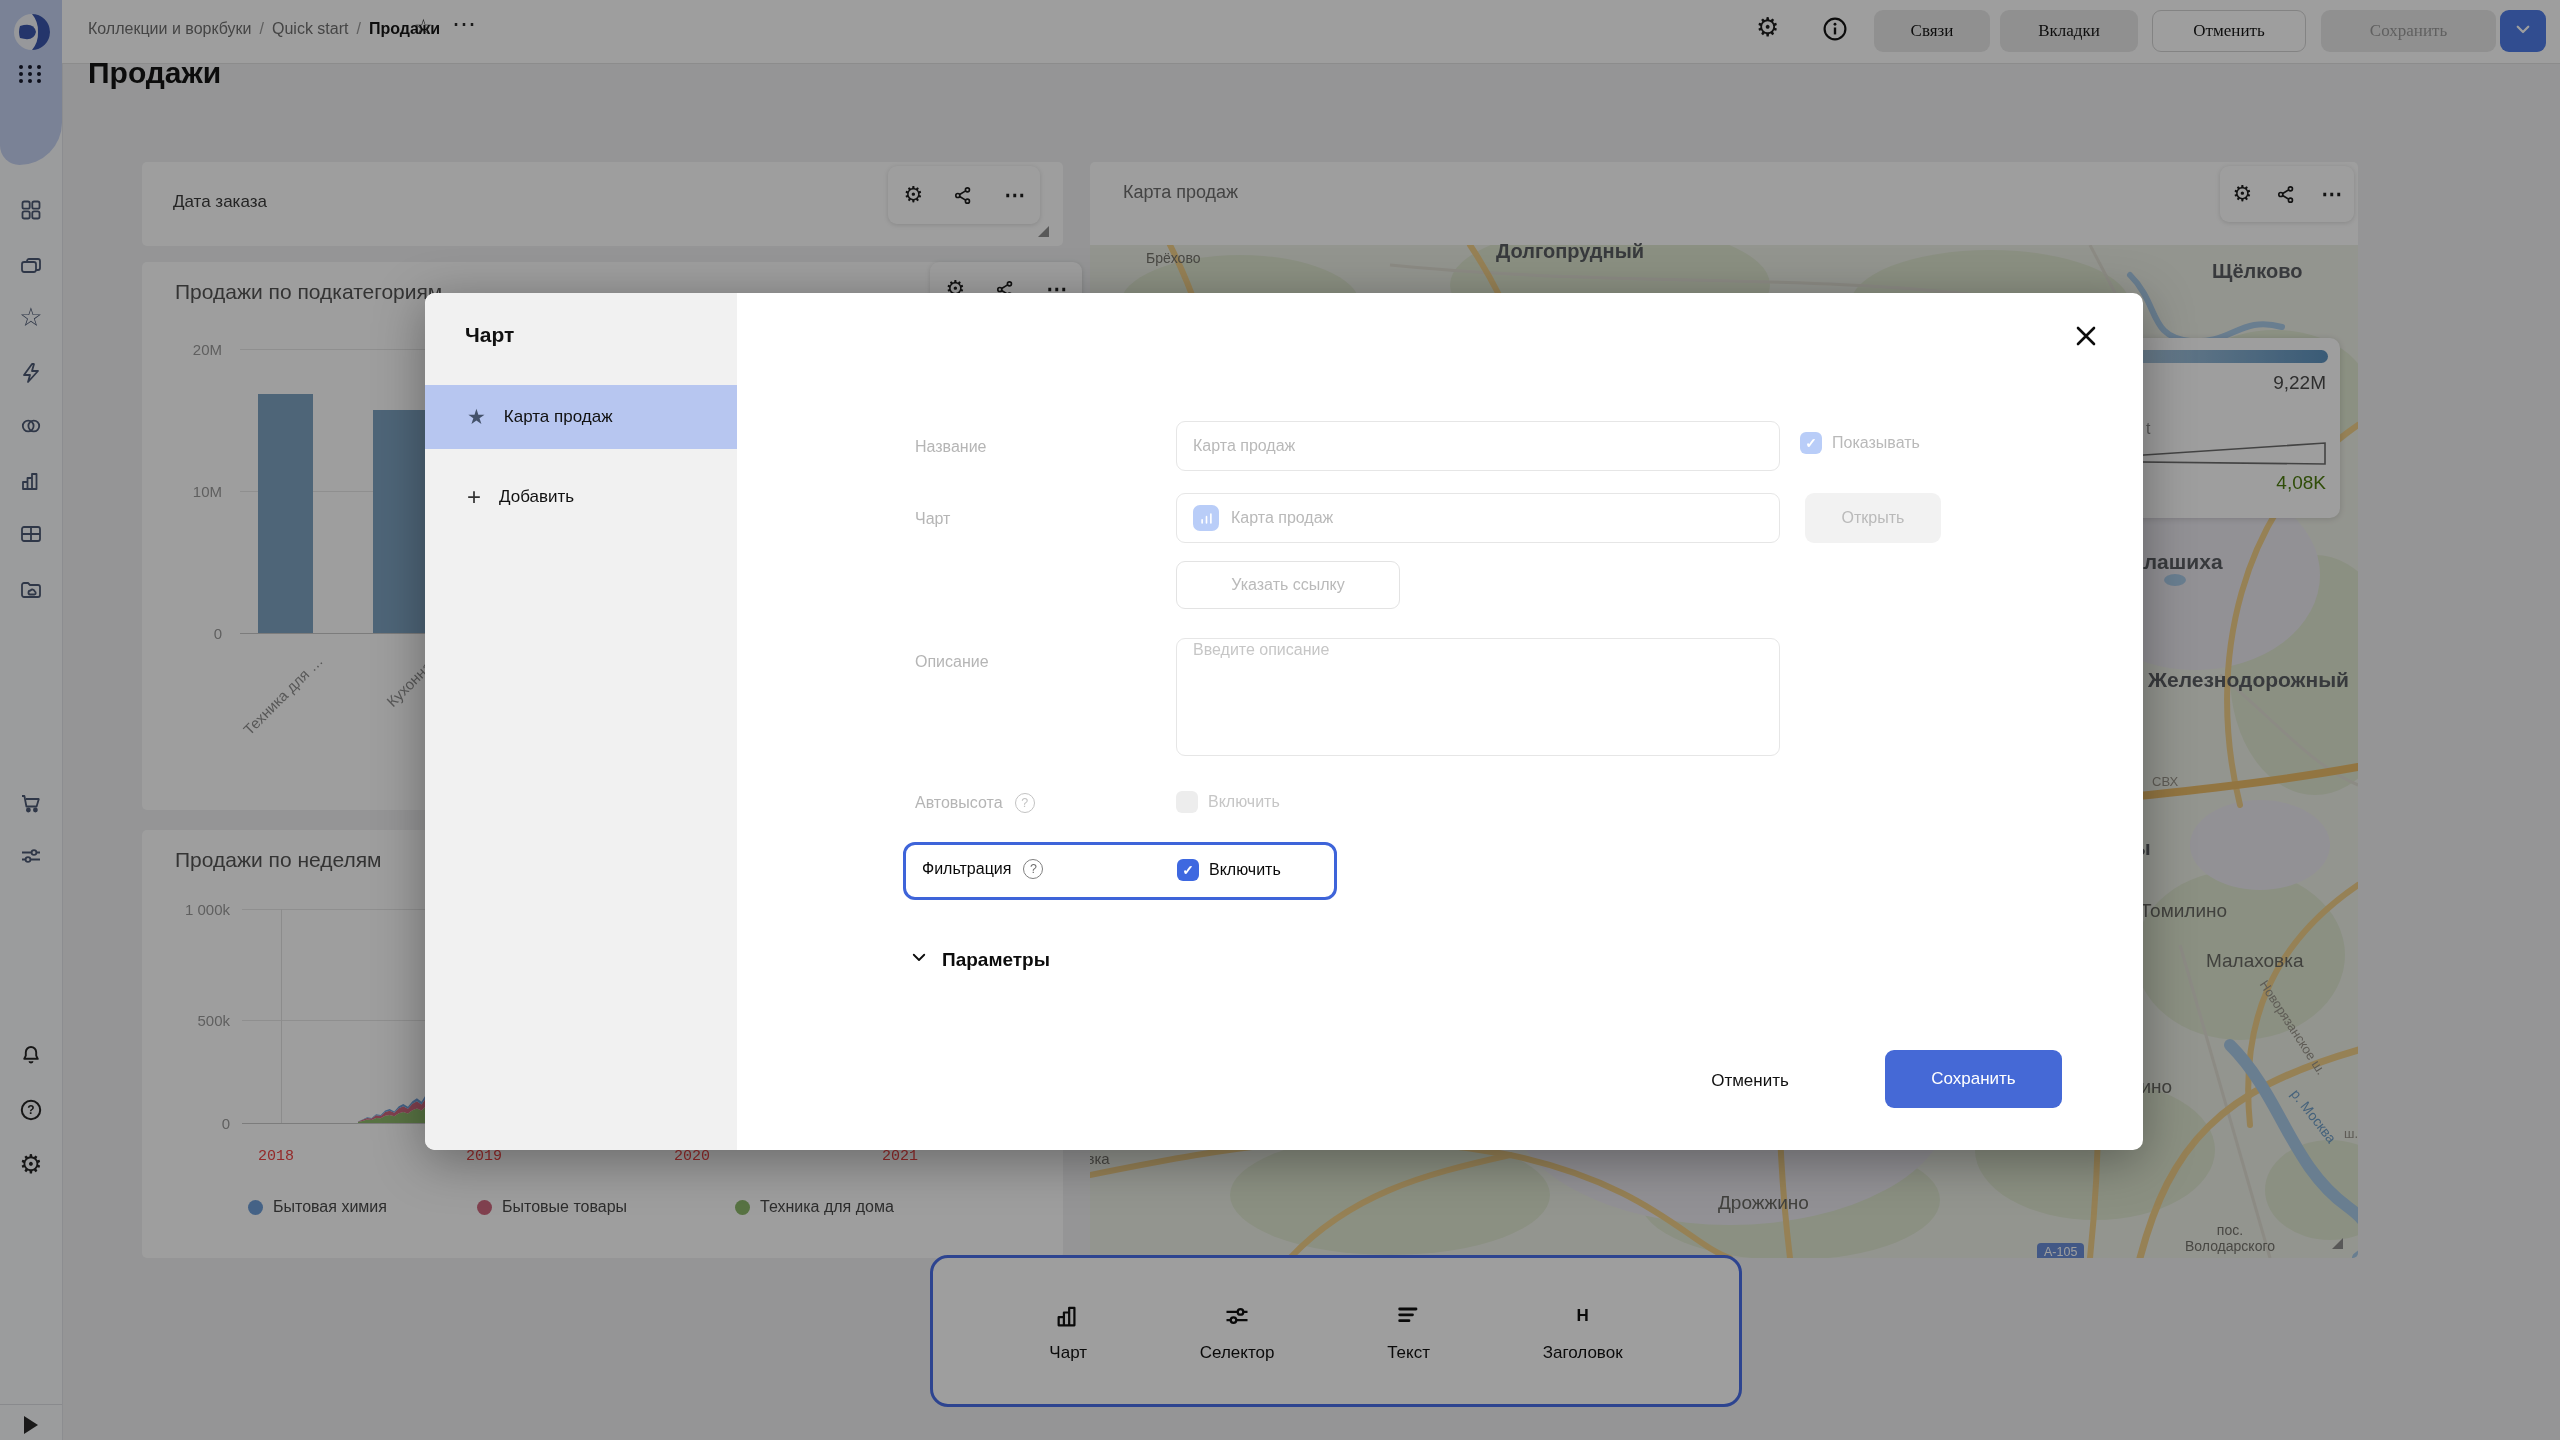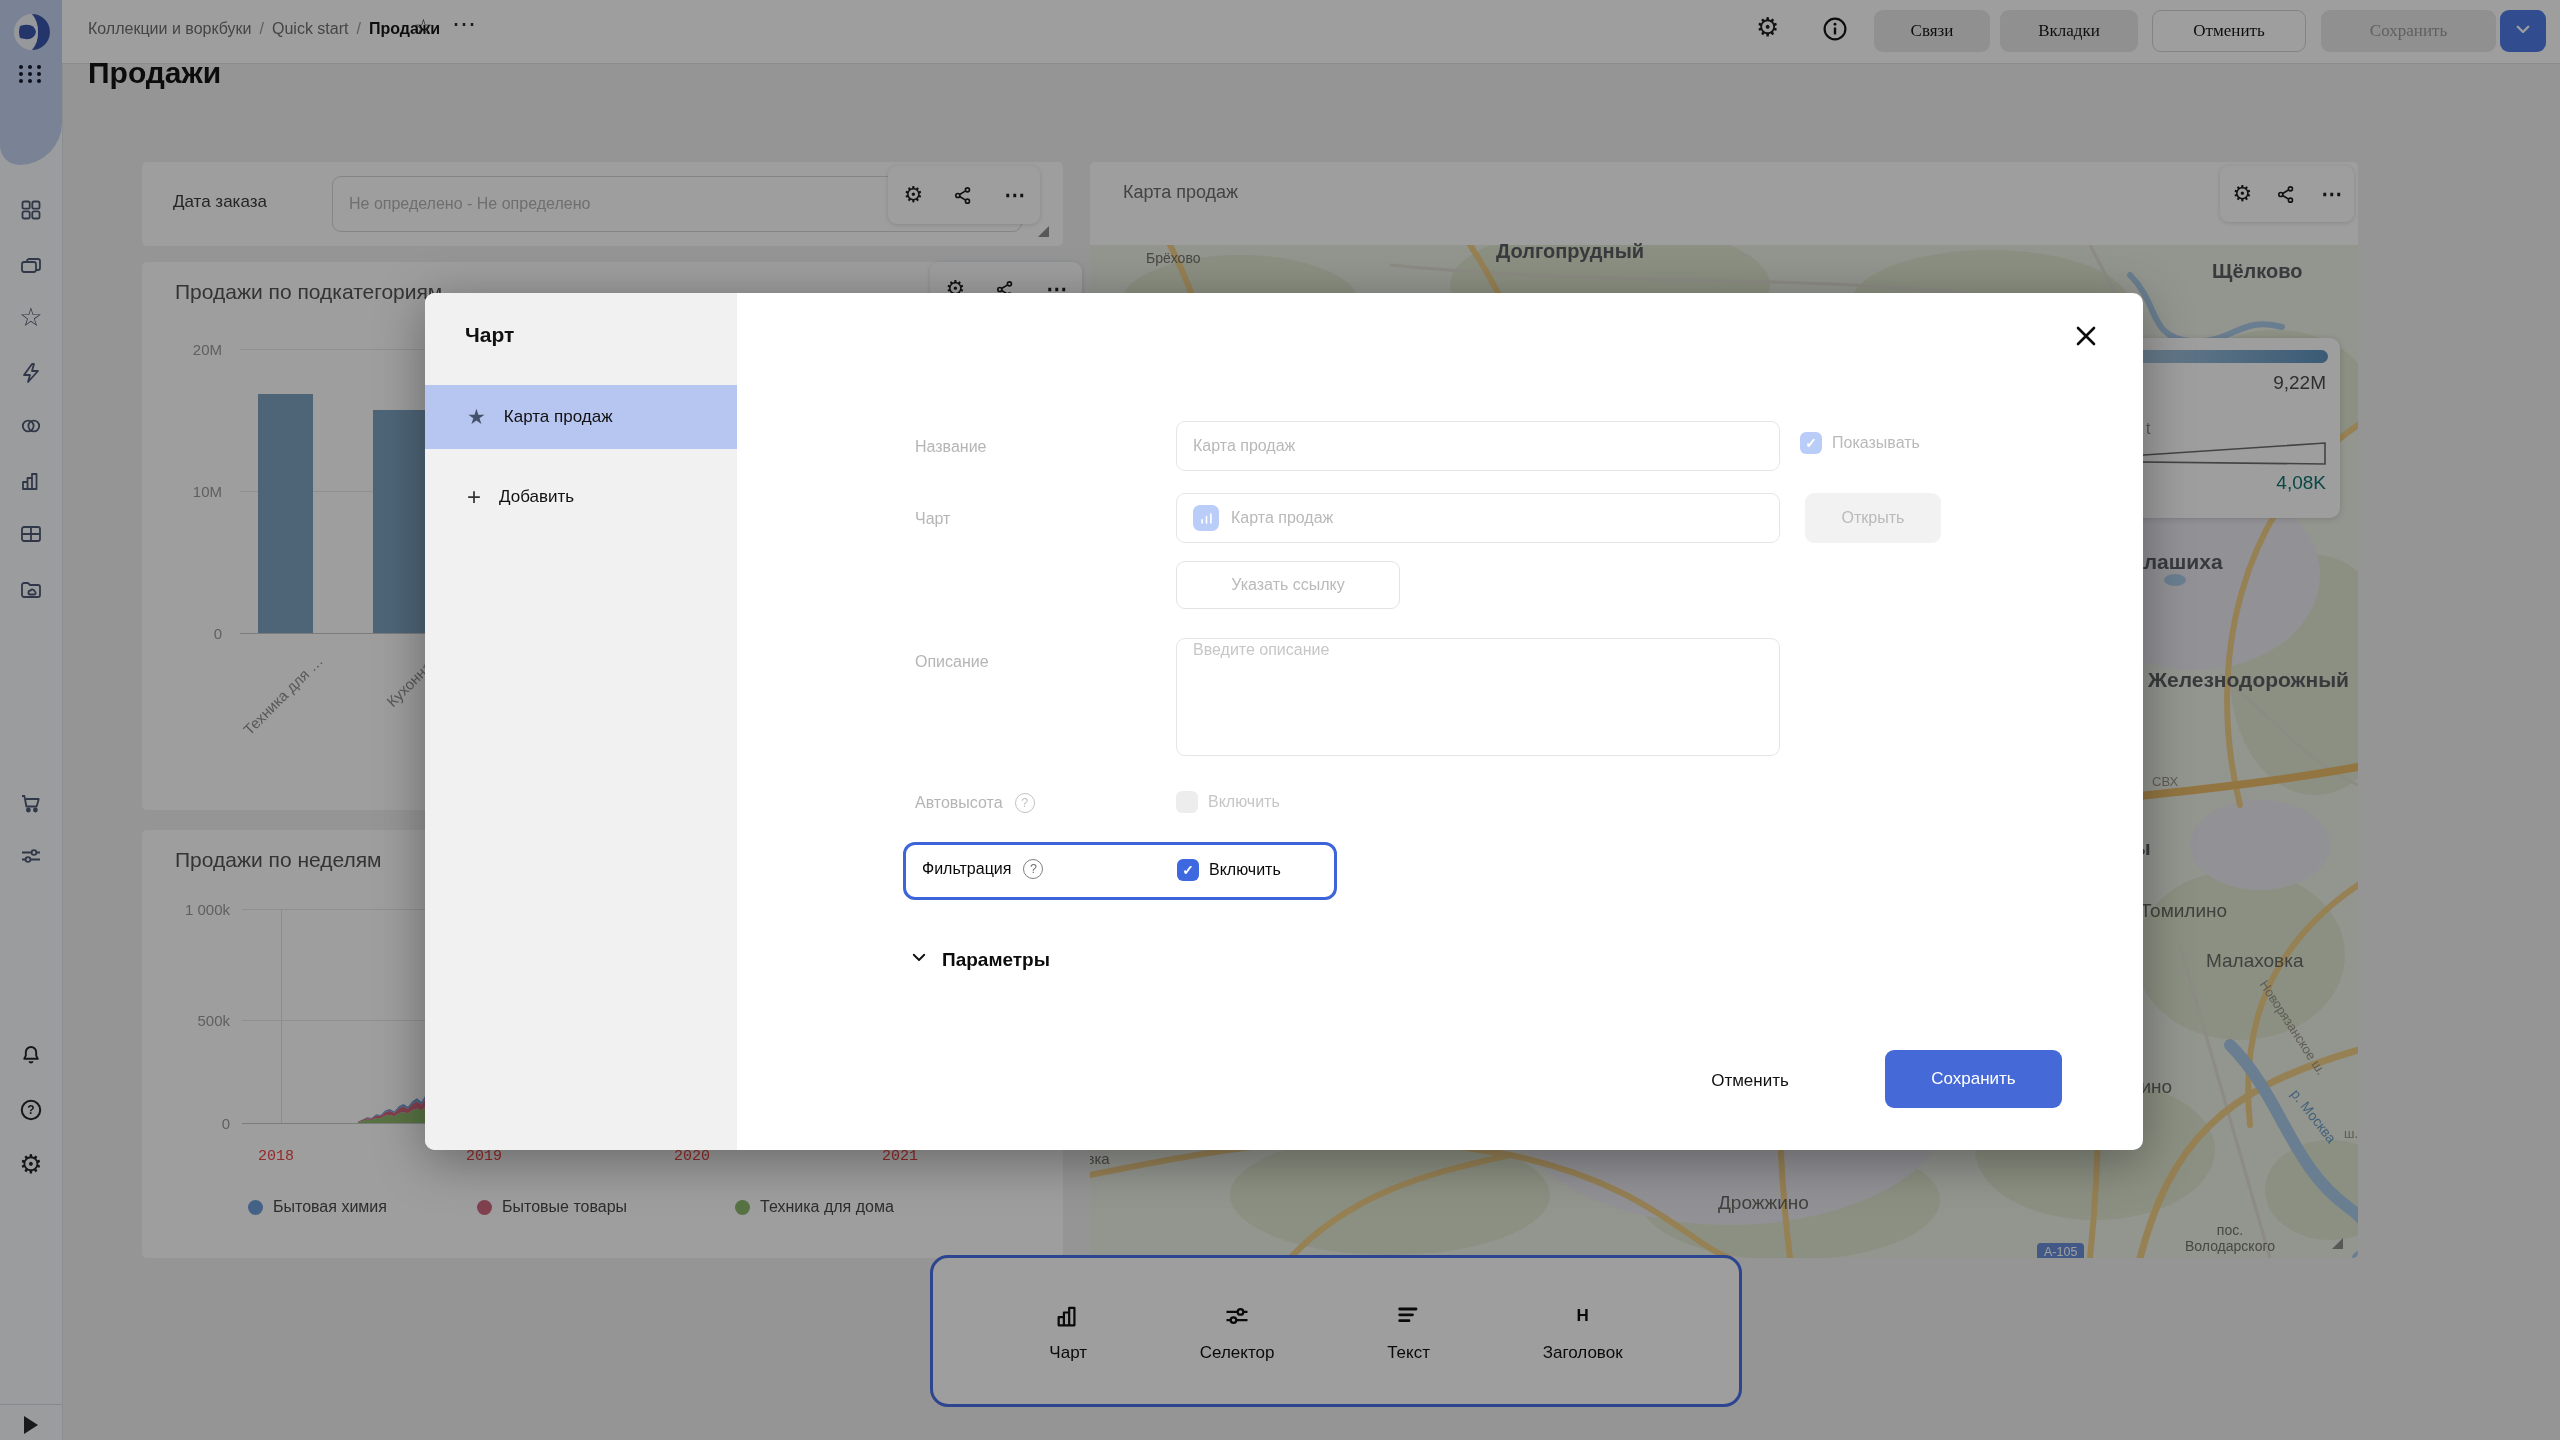--- a/index.html
+++ b/index.html
@@ -214,21 +214,20 @@
       <span><svg width="18" height="18" viewBox="0 0 24 24" fill="none" stroke="#fff" stroke-width="3" stroke-linecap="round" stroke-linejoin="round">
             <polyline points="5,9 12,16 19,9"></polyline>
           </svg></span>
     </button>
   </div>
 
   <div class="abs" style="left:88px;top:56px;font-size:30px;font-weight:700;color:#141414;z-index:1">Продажи</div>
 
   <div class="widget" style="left:142px;top:162px;width:921px;height:84px">
     <div class="abs" style="left:31px;top:30px;font-size:17px;color:#3c3c3c">Дата заказа</div>
-    <div class="field-input" style="left:190px;top:14px;width:690px;height:56px">Не определено - Не определено</div>
     <div class="resize-tri" style="left:896px;top:64px"></div>
   </div>
   <div class="pill" style="left:888px;top:166px;width:152px;height:58px">
     <span class="ic">
         <span class="gear-glyph">⚙</span>
       </span>
     <span class="ic">
         <svg viewBox="0 0 24 24" width="21" height="21" fill="none" stroke="#1d1d1d" stroke-width="1.9">
           <circle cx="5.5" cy="12" r="2.3"></circle>
           <circle cx="16.5" cy="5.5" r="2.3"></circle>
@@ -379,21 +378,21 @@
     <div class="map-label" style="left:1254px;top:964px;font-size:13px;color:#98948a">ш.</div>
     <div class="road-badge" style="left:947px;top:1081px">А-105</div>
 
     <div class="map-legend" style="left:950px;top:176px;width:300px;height:180px">
       <div class="abs" style="left:12px;top:12px;width:276px;height:13px;border-radius:7px;background:linear-gradient(90deg,#cfe2f0,#5e93bf)"></div>
       <div class="abs" style="right:14px;top:34px;font-size:19px;color:#4c4c4c">9,22M</div>
       <div class="abs" style="left:106px;top:82px;font-size:16px;color:#8a8a8a">t</div>
       <svg class="abs" style="left:12px;top:102px" width="276" height="28">
         <polygon points="1,21 273,3 273,24" fill="none" stroke="#6d6d6d" stroke-width="1.6"></polygon>
       </svg>
-      <div class="abs" style="right:14px;top:134px;font-size:19px;color:#0f766e">4,08K</div>
+      <div class="abs" style="right:14px;top:134px;font-size:19px;color:#4d7c0f">4,08K</div>
     </div>
     <div class="resize-tri" style="left:1242px;top:1076px"></div>
   </div>
   <div class="pill" style="left:2220px;top:166px;width:134px;height:56px">
     <span class="ic">
         <span class="gear-glyph">⚙</span>
       </span>
     <span class="ic">
         <svg viewBox="0 0 24 24" width="21" height="21" fill="none" stroke="#1d1d1d" stroke-width="1.9">
           <circle cx="5.5" cy="12" r="2.3"></circle>

